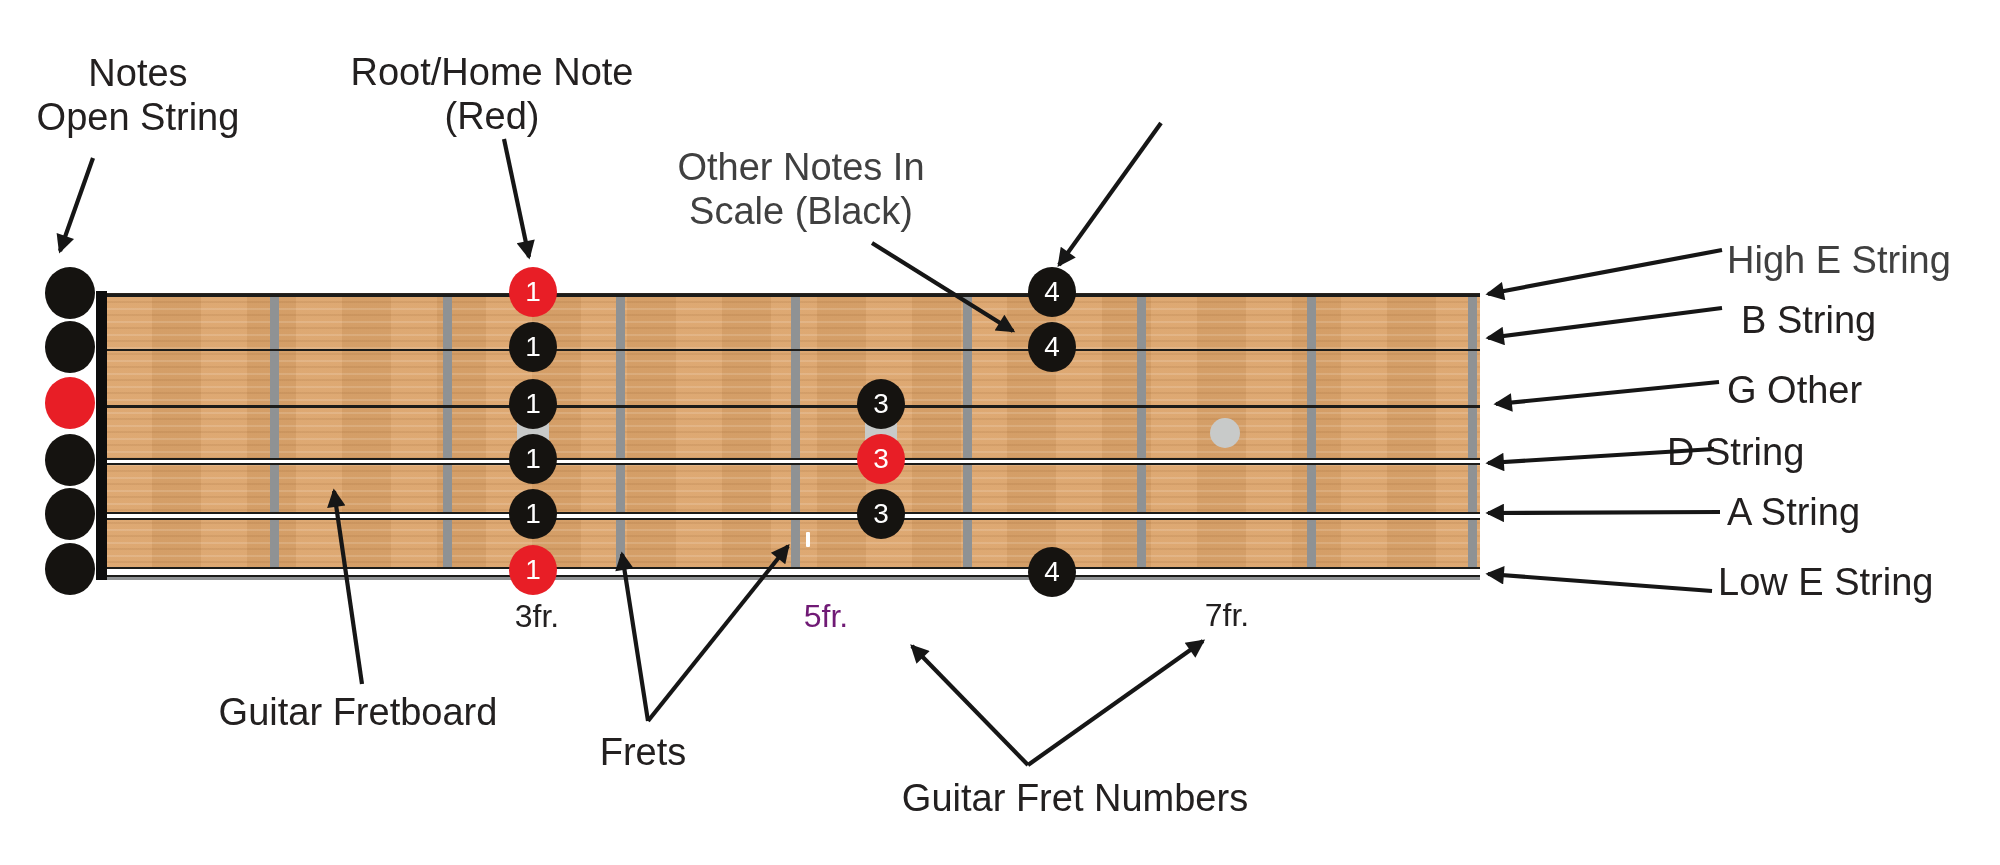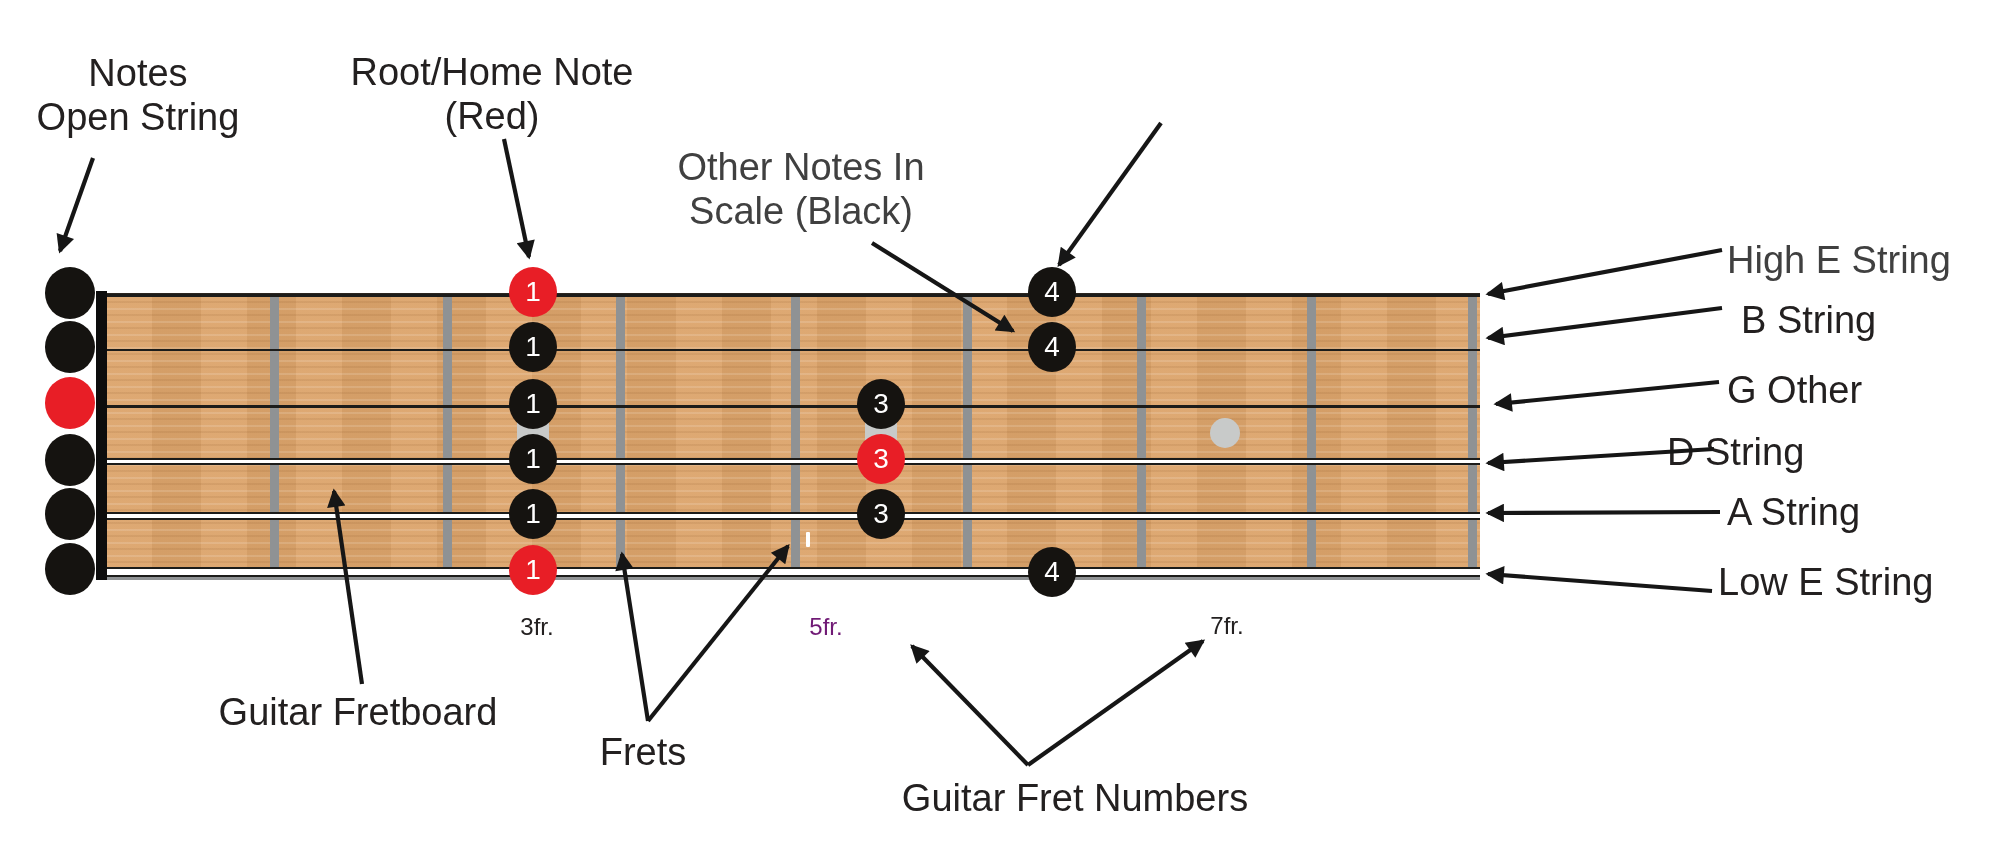--- a/index.html
+++ b/index.html
@@ -35,21 +35,21 @@
   .note{
     position:absolute;border-radius:50%;display:flex;align-items:center;justify-content:center;
     color:#ffffff;font-size:28px;line-height:1;z-index:6;
   }
   
   .anno{
     position:absolute;transform:translateX(-50%);text-align:center;white-space:nowrap;
     font-size:38px;line-height:44px;z-index:4;
   }
   .string-label{position:absolute;white-space:nowrap;font-size:38px;line-height:44px;z-index:4;}
-  .fret-label{position:absolute;transform:translateX(-50%);font-size:24px;line-height:28px;z-index:4;white-space:nowrap;margin-top:11px;}
+  .fret-label{position:absolute;transform:translateX(-50%);font-size:32px;line-height:28px;z-index:4;white-space:nowrap;}
   #arrow-layer{position:absolute;left:0;top:0;z-index:8;pointer-events:none;}
 </style>
 </head>
 <body>
 
 <div id="stage">
   <div id="board">
       <div class="fret" style="left: 163.5px; background: rgb(143, 146, 148);"></div>
       <div class="fret" style="left: 336.5px; background: rgb(143, 146, 148);"></div>
       <div class="fret" style="left: 509.5px; background: rgb(143, 146, 148);"></div>

